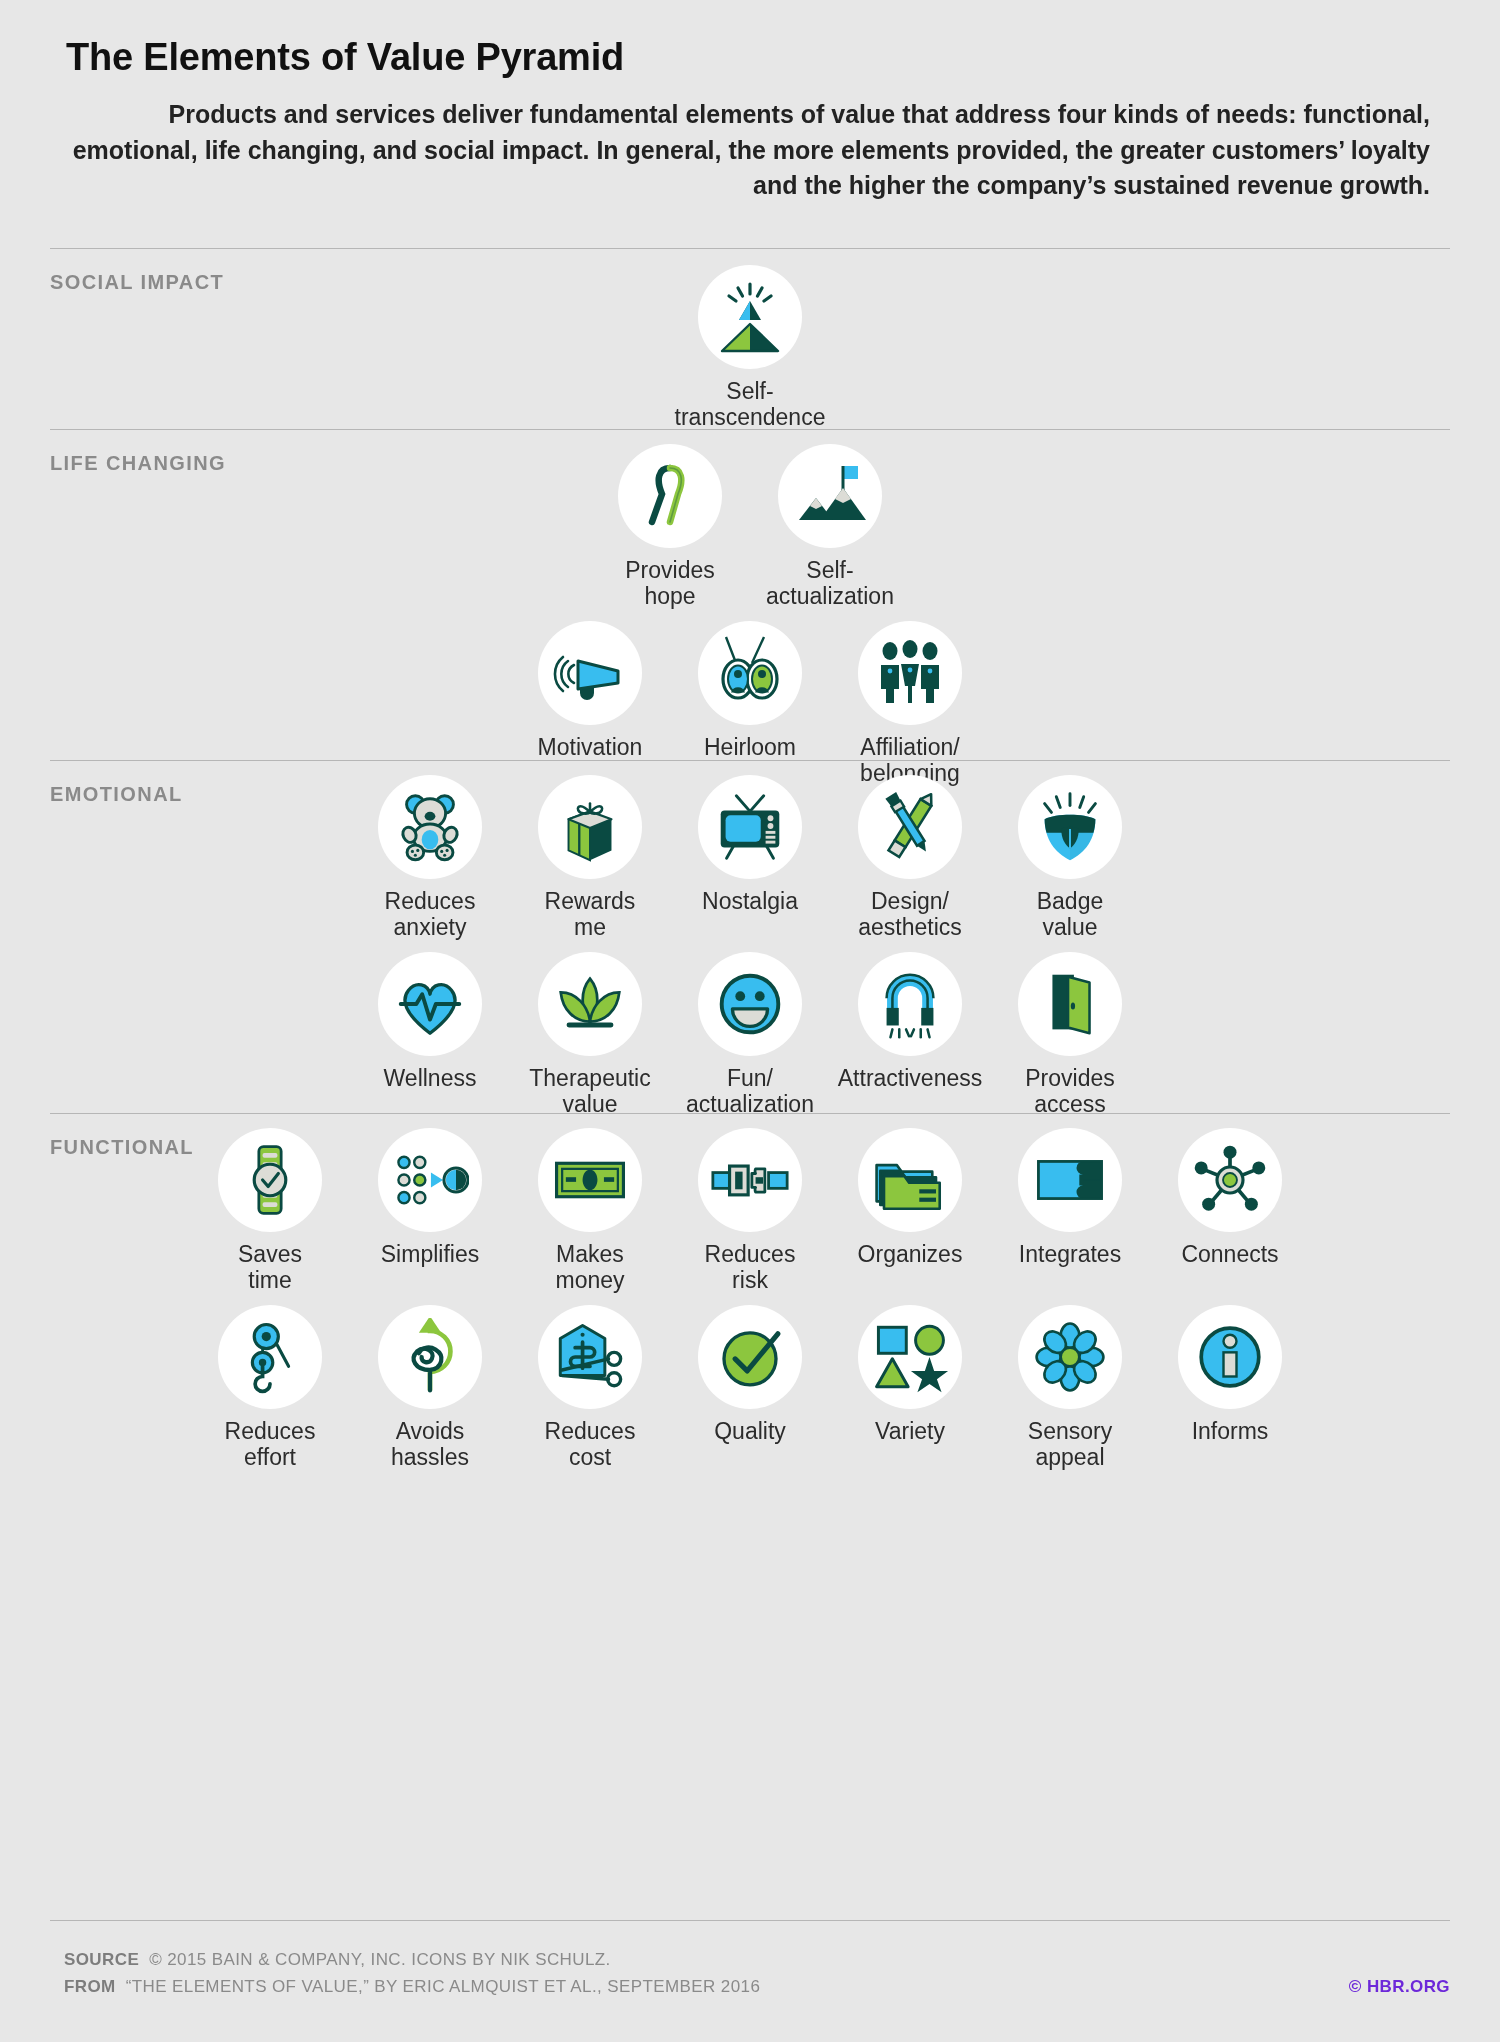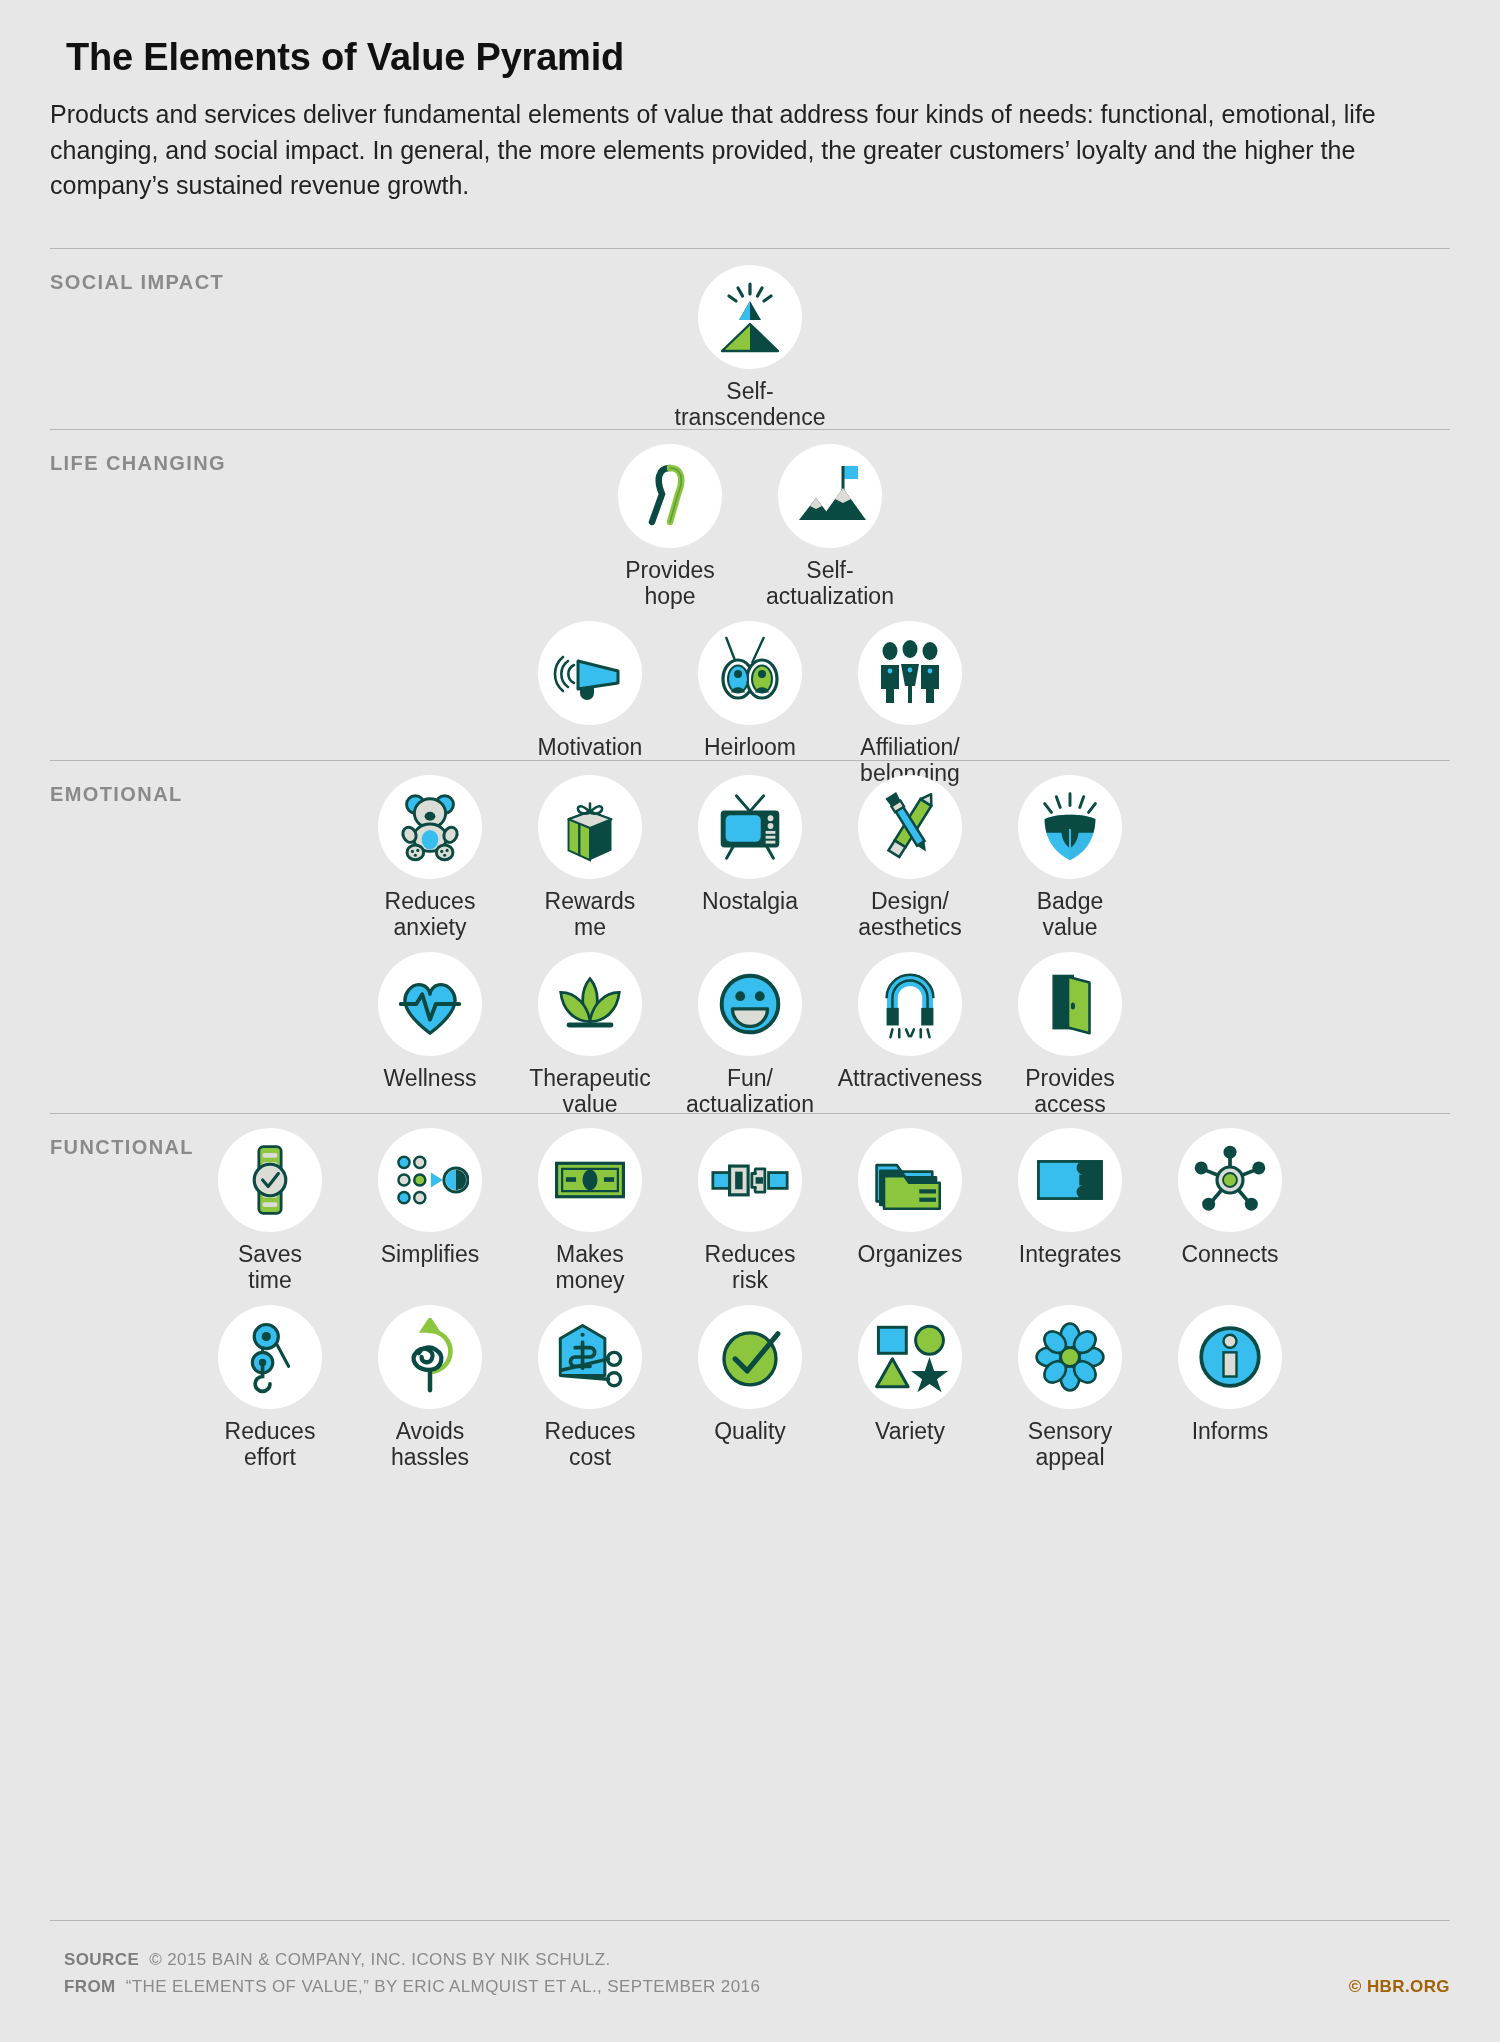--- a/index.html
+++ b/index.html
@@ -24,21 +24,22 @@
     letter-spacing:-0.2px;
     padding-top:36px;
     margin:0 0 18px 16px;
   }
   .deck{
     font-size:25px;
     line-height:1.42;
     color:#222222;
     max-width:1380px;
     margin:0;
-    font-weight:400;
+    font-weight:700;
+    text-align:right;
   }
   
   .rule{
     height:1px;background:#b6b6b6;width:100%;
     margin:0;
   }
   .tier{position:relative;}
   .tier-label{
     position:absolute;
     left:0;top:22px;
@@ -81,21 +82,21 @@
     left:50px;right:50px;bottom:42px;
   }
   .foot-rule{height:1px;background:#b6b6b6;margin-bottom:26px;}
   .foot-line{
     display:flex;align-items:baseline;
     font-size:17px;letter-spacing:0.4px;
     color:#8a8a8a;
     line-height:1.55;
   }
   .foot-key{font-weight:bold;color:#7d7d7d;margin-right:10px;margin-left:14px;}
-  .foot-right{margin-left:auto;font-weight:bold;color:#a16207;}
+  .foot-right{margin-left:auto;font-weight:bold;color:#6d28d9;}
   svg{display:block;}
 </style>
 </head>
 <body>
 
 <div class="page">
 
   <h1 class="title">The Elements of Value Pyramid</h1>
   <p class="deck">Products and services deliver fundamental elements of value that address four kinds of needs: functional, emotional, life changing, and social impact. In general, the more elements provided, the greater customers’ loyalty and the higher the company’s sustained revenue growth.</p>
 

